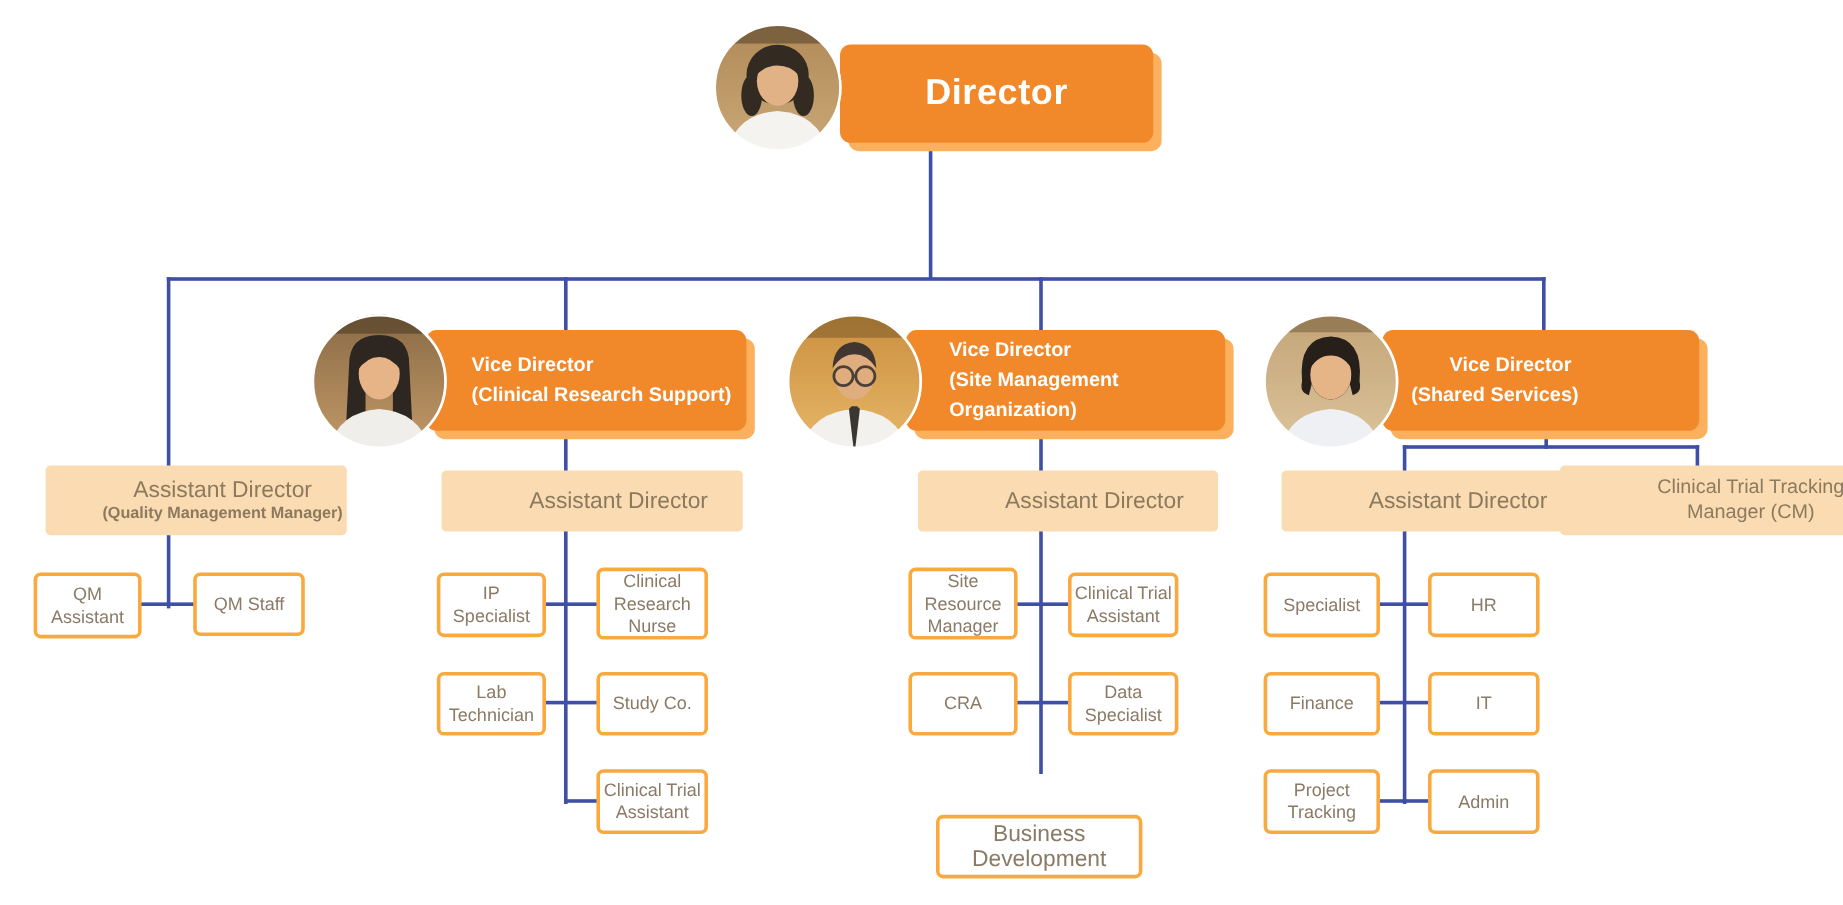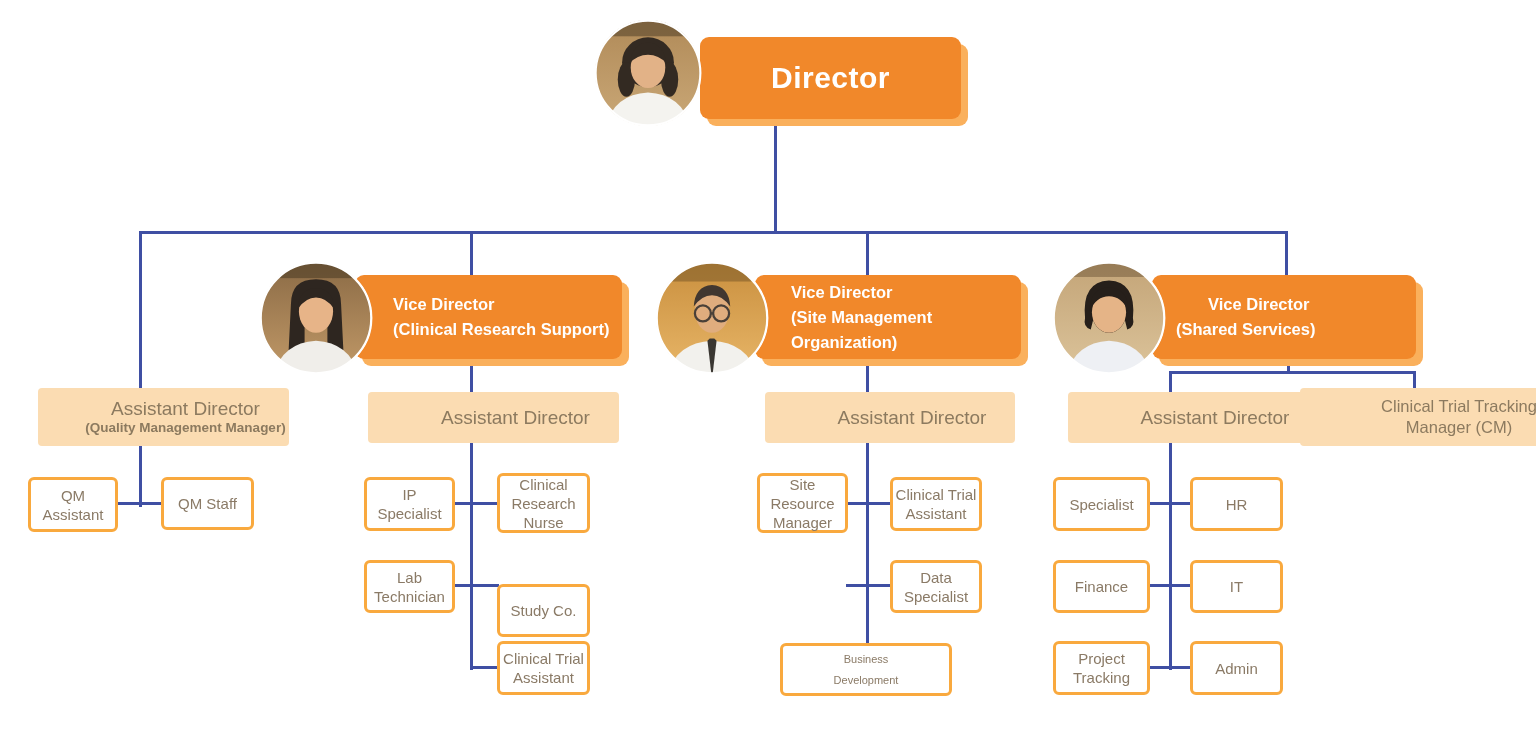--- a/index.html
+++ b/index.html
@@ -30,21 +30,21 @@
   }
   .ad-title{font-size:19px;font-weight:400;line-height:22px;}
   .ad-sub{font-size:13.5px;font-weight:700;line-height:16px;}
   .cm-label{font-size:16.5px;font-weight:400;line-height:21px;white-space:pre-line;}
   
   .leaf{
     position:absolute;background:#ffffff;border:3px solid #F9A93E;border-radius:6px;
     box-sizing:border-box;color:#8A7A66;display:flex;justify-content:center;align-items:center;
     text-align:center;font-size:15px;line-height:19px;white-space:pre-line;
   }
-  .leaf.big{font-size:11px;line-height:21px;}
+  .leaf.big{font-size:19px;line-height:21px;margin-top:36px;}
   
   .avatar{position:absolute;border-radius:50%;}
 </style>
 </head>
 <body>
 
 <div class="canvas">
 
   <div class="ln v" style="left:774px;top:116px;height:117px"></div>
   <div class="ln h" style="left:139px;top:231px;width:1149px"></div>
@@ -211,37 +211,40 @@
   </div>
   <div class="leaf" style="left:497px;top:473px;width:93px;height:60px">
     <span>Clinical
 Research
 Nurse</span>
   </div>
   <div class="leaf" style="left:364px;top:560px;width:91px;height:53px">
     <span>Lab
 Technician</span>
   </div>
-  <div class="leaf" style="left:497px;top:584px;width:93px;height:53px">
+  <div class="leaf" style="left:497px;top:560px;width:93px;height:53px">
     <span>Study Co.</span>
   </div>
   <div class="leaf" style="left:497px;top:641px;width:93px;height:54px">
     <span>Clinical Trial
 Assistant</span>
   </div>
 
   <div class="leaf" style="left:757px;top:473px;width:91px;height:60px">
     <span>Site
 Resource
 Manager</span>
   </div>
   <div class="leaf" style="left:890px;top:477px;width:92px;height:54px">
     <span>Clinical Trial
 Assistant</span>
   </div>
+  <div class="leaf" style="left:757px;top:560px;width:91px;height:53px">
+    <span>CRA</span>
+  </div>
   <div class="leaf" style="left:890px;top:560px;width:92px;height:53px">
     <span>Data
 Specialist</span>
   </div>
   <div class="leaf big" style="left:780px;top:643px;width:172px;height:53px">
     <span>Business
 Development</span>
   </div>
 
   <div class="leaf" style="left:1053px;top:477px;width:97px;height:54px">

